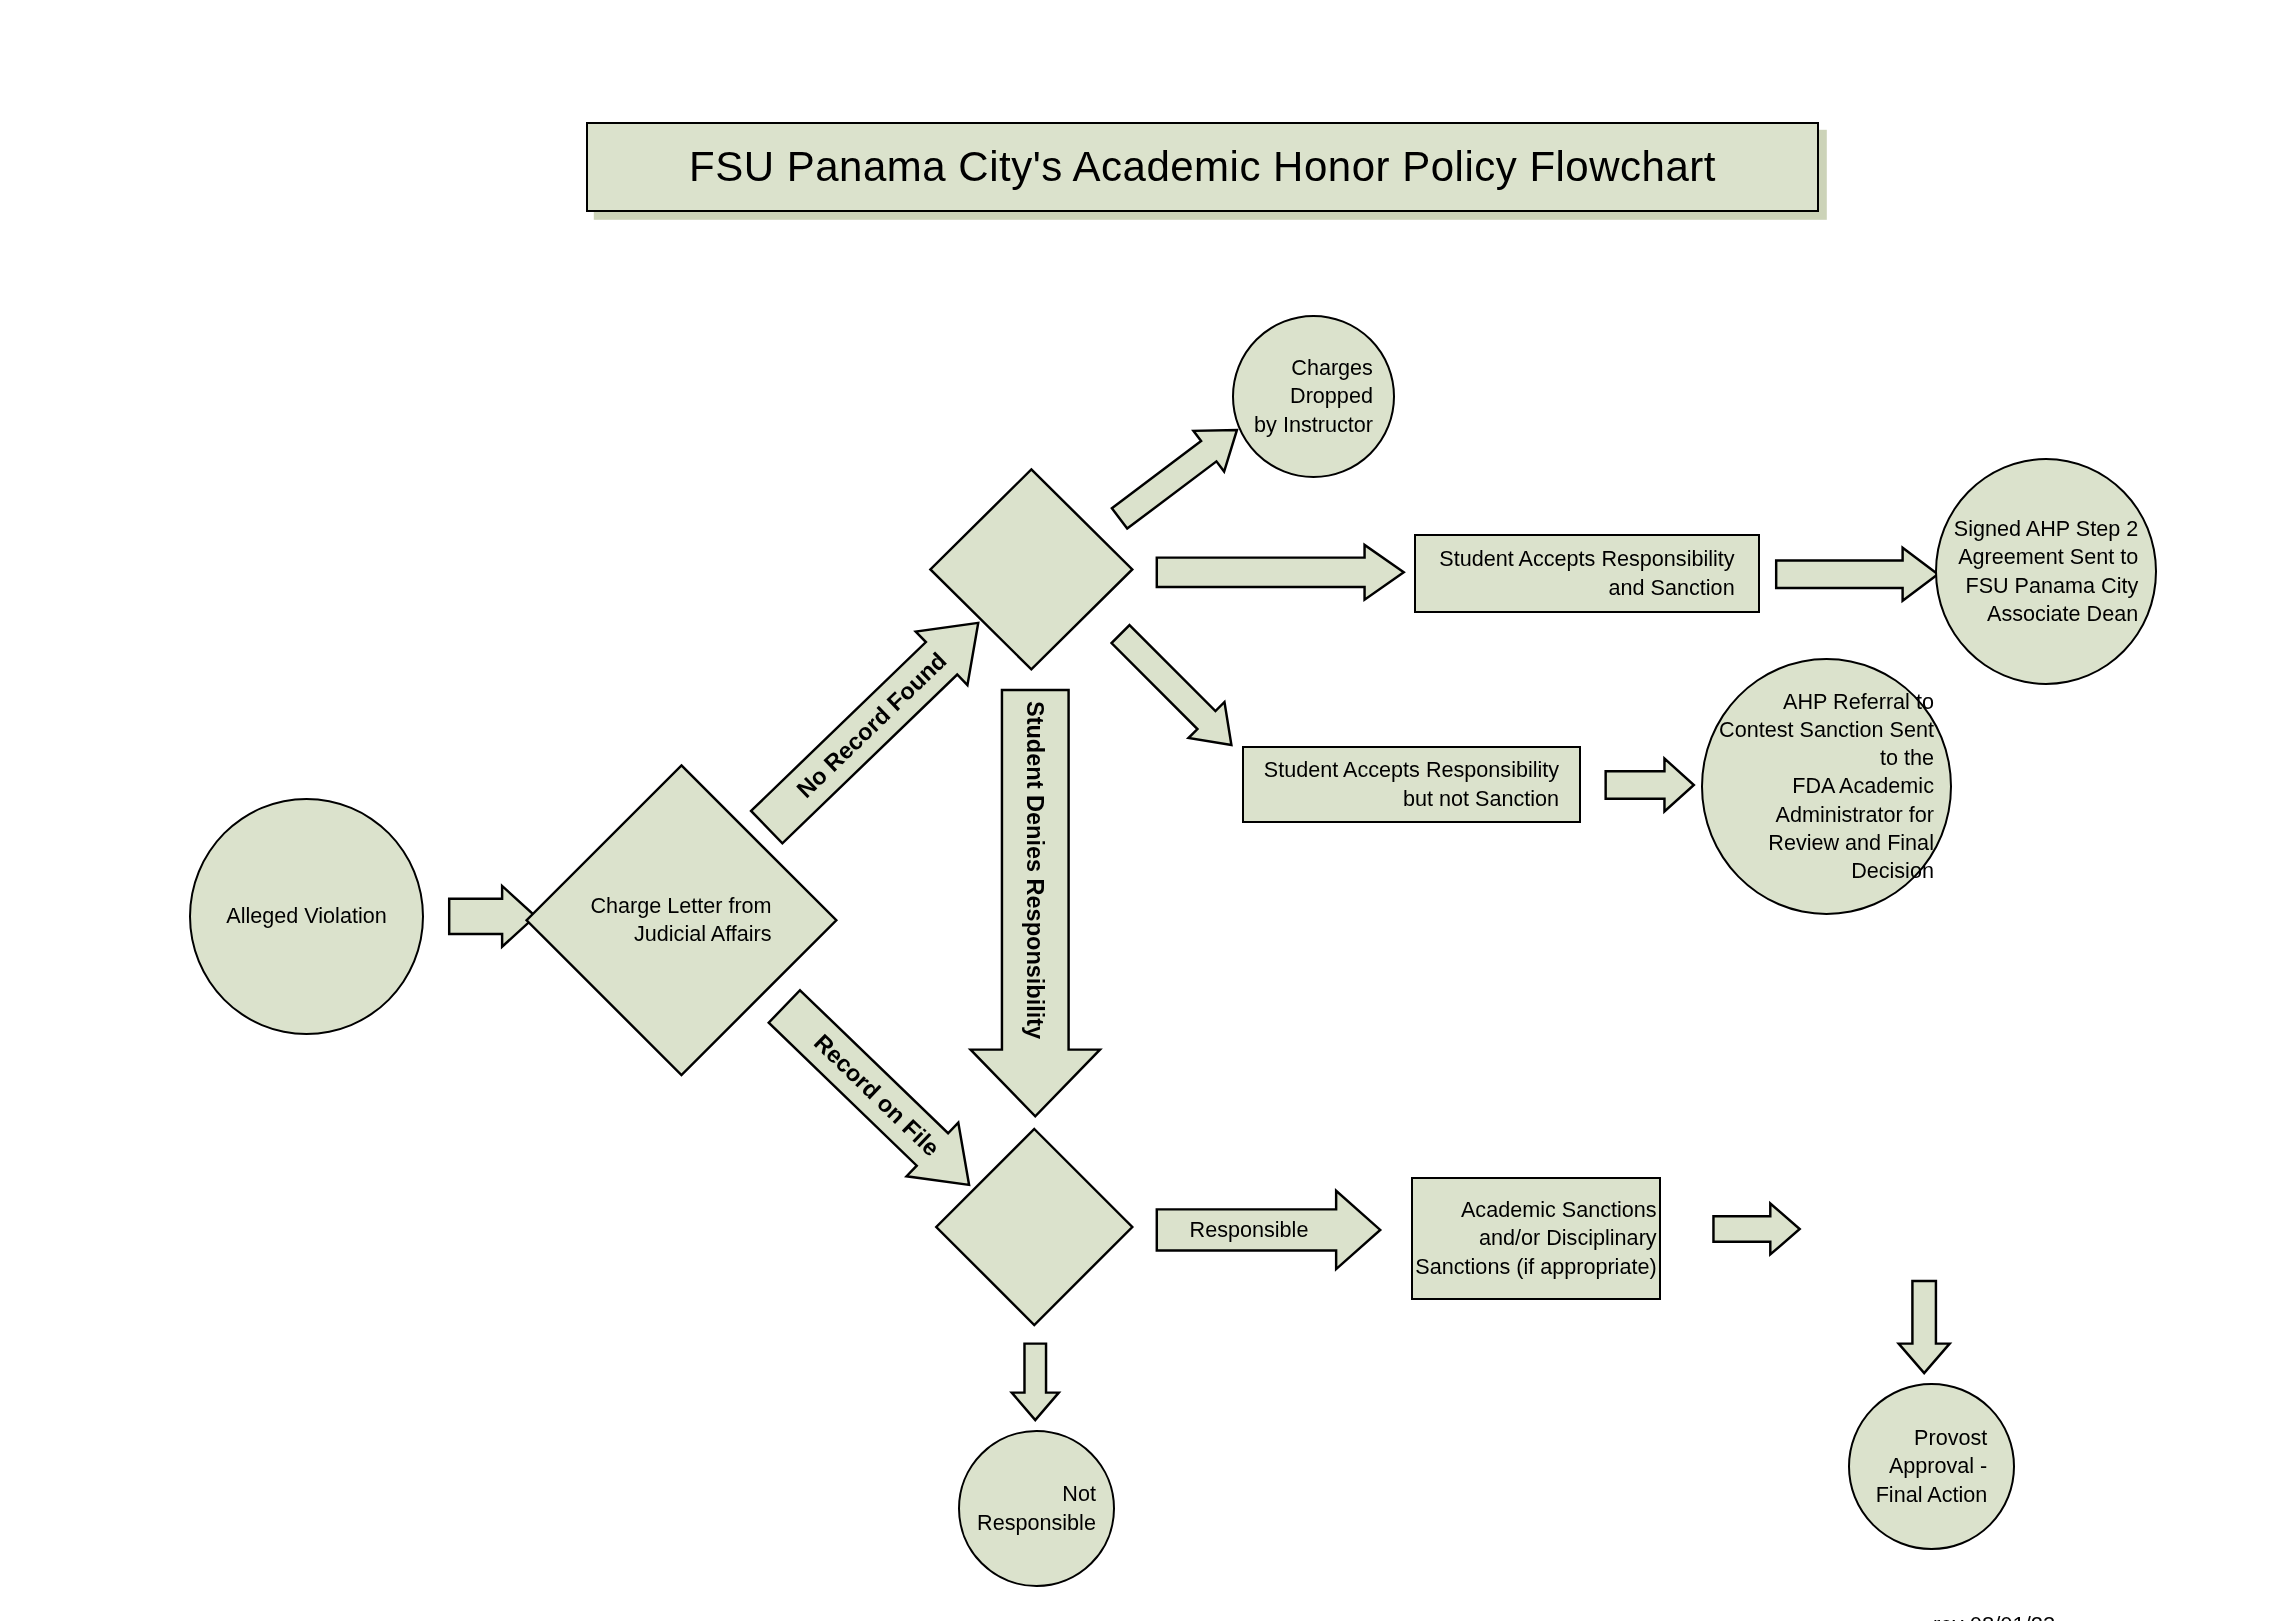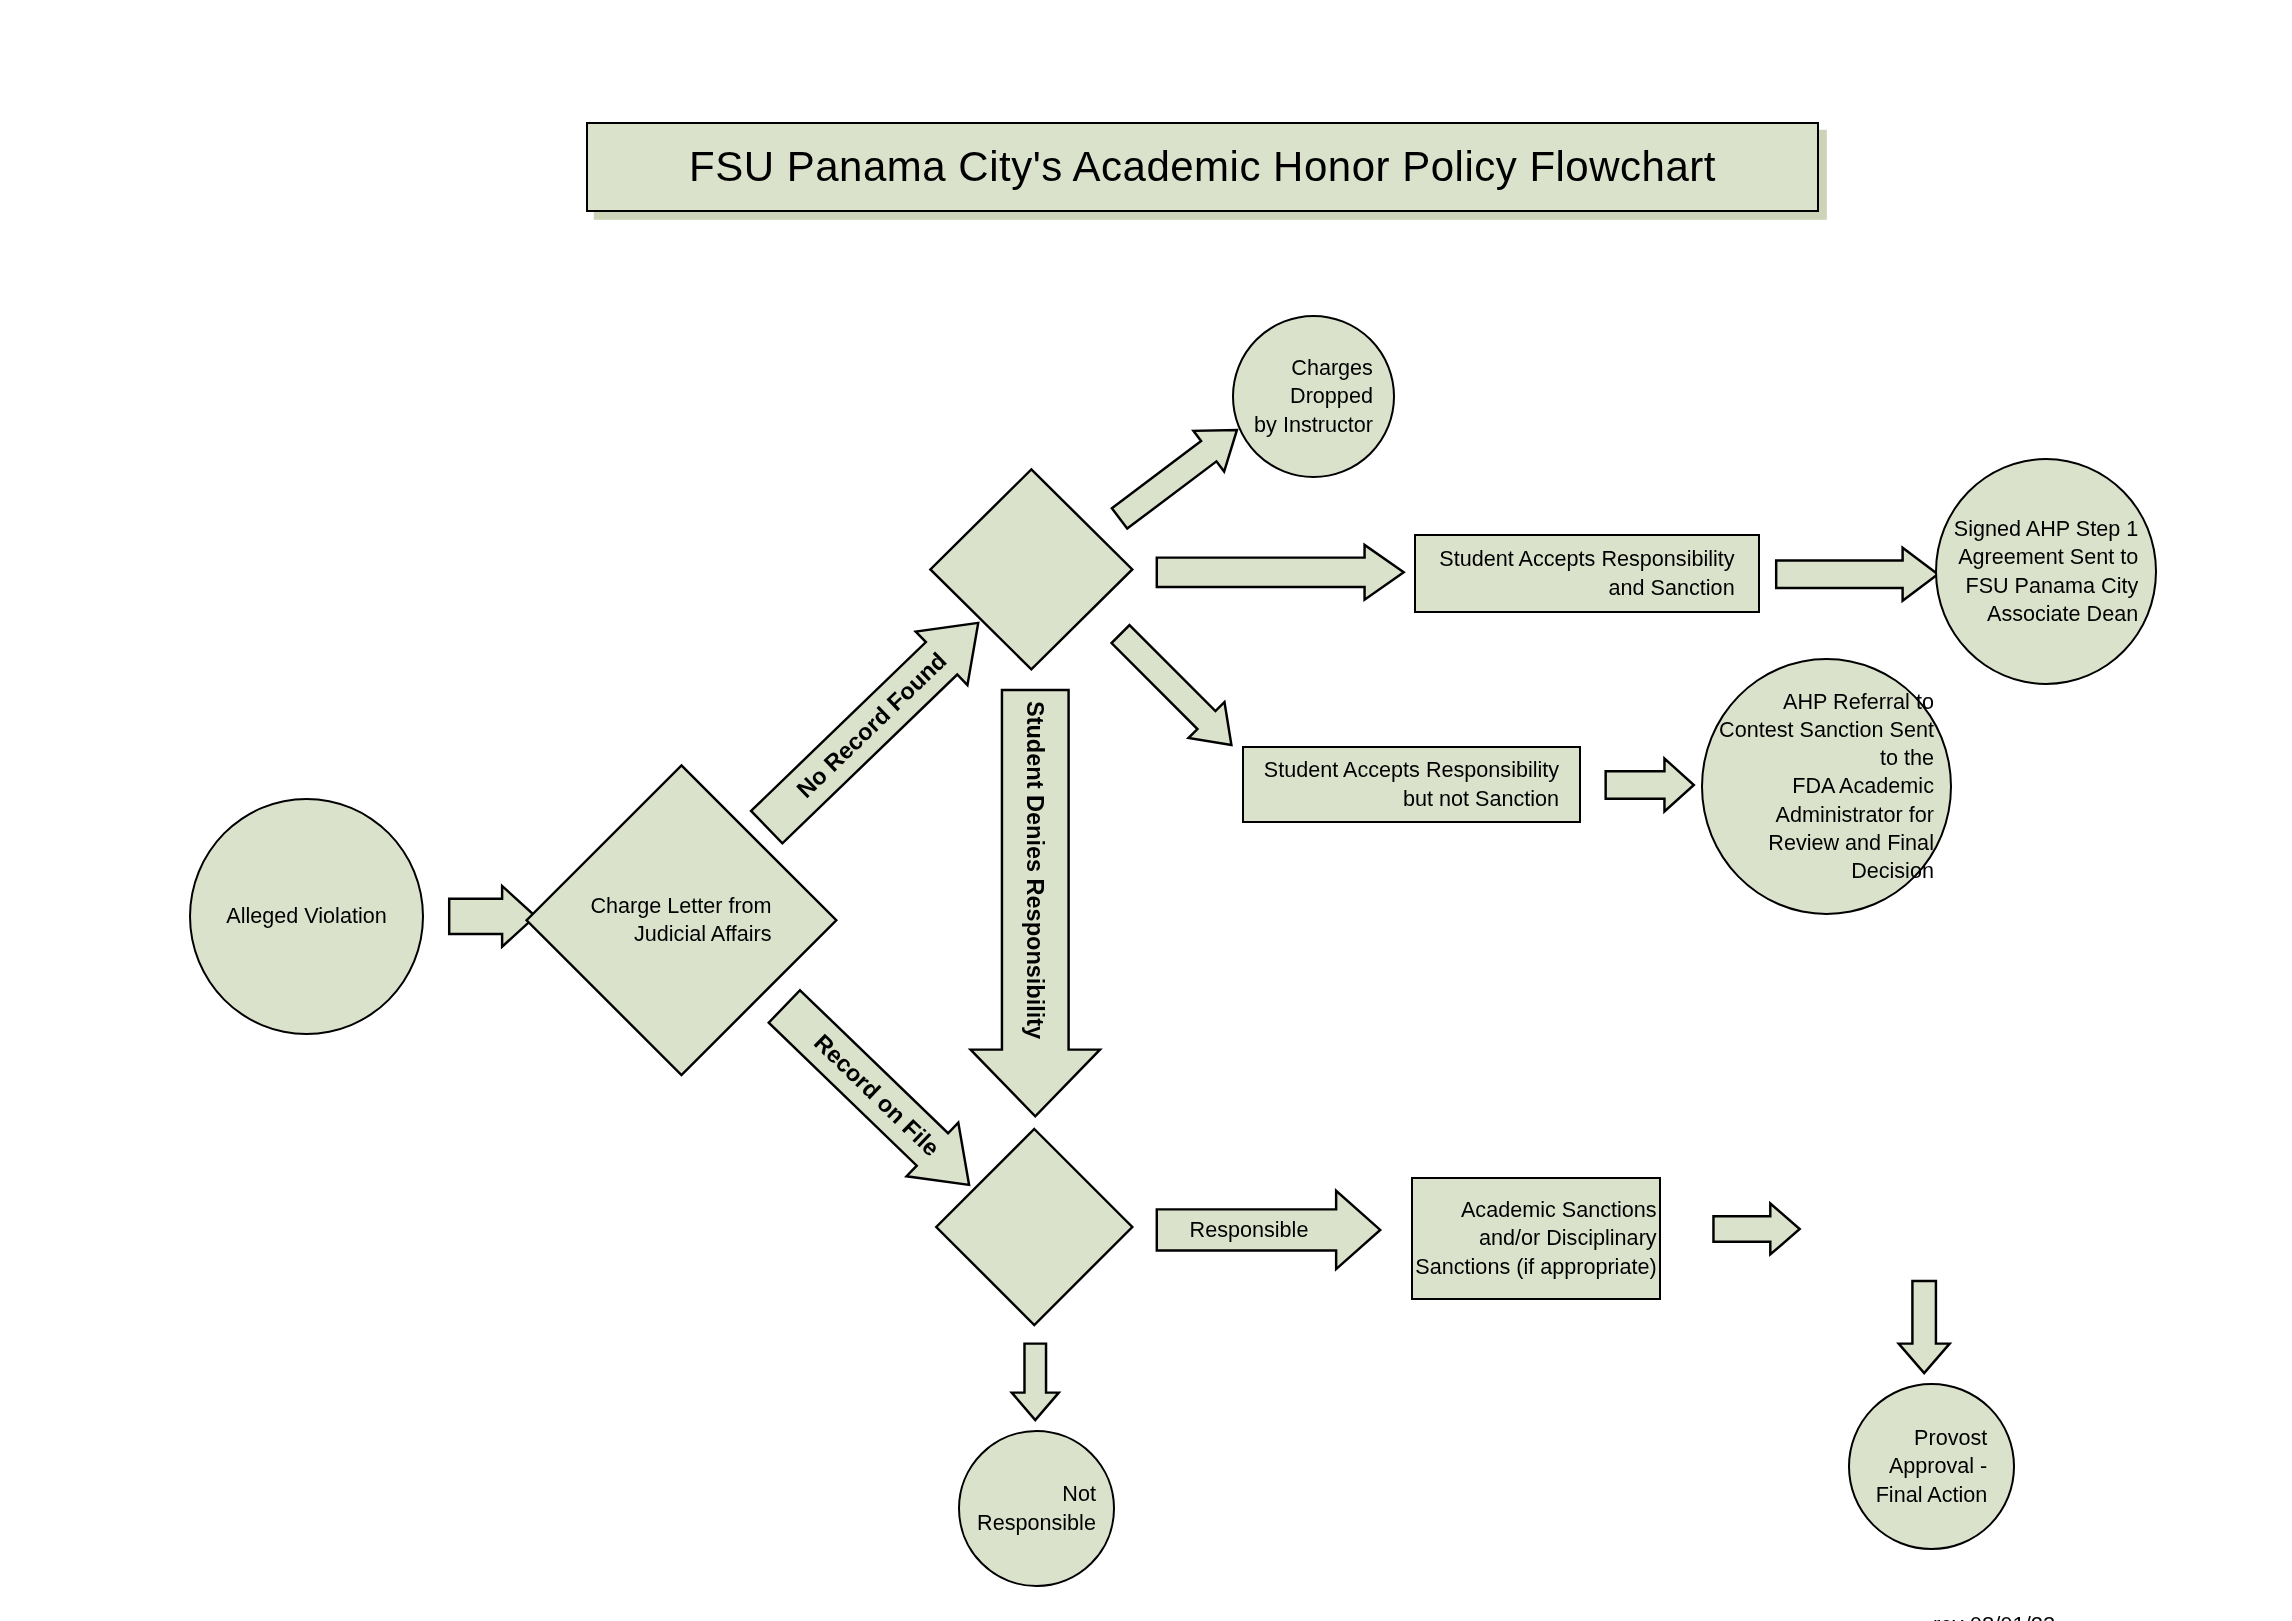--- a/index.html
+++ b/index.html
@@ -62,21 +62,21 @@
 Judicial Affairs</span></div>
 
 
   <div class="node shape ellipse" style="left:1232px;top:267px;width:163px;height:163px;"><span>Charges
 Dropped
 by Instructor</span></div>
 
   <div class="node shape" style="left:1414px;top:486px;width:346px;height:79px;"><span>Student Accepts Responsibility
 and Sanction</span></div>
 
-  <div class="node shape ellipse" style="left:1935px;top:410px;width:222px;height:227px;"><span>Signed AHP Step 1
+  <div class="node shape ellipse" style="left:1935px;top:410px;width:222px;height:227px;"><span>Signed AHP Step 2
 Agreement Sent to
 FSU Panama City
 Associate Dean</span></div>
 
   <div class="node shape" style="left:1242px;top:698px;width:339px;height:77px;"><span>Student Accepts Responsibility
 but not Sanction</span></div>
 
   <div class="node shape ellipse" style="left:1701px;top:610px;width:251px;height:257px;"><span>AHP Referral to
 Contest Sanction Sent
 to the

